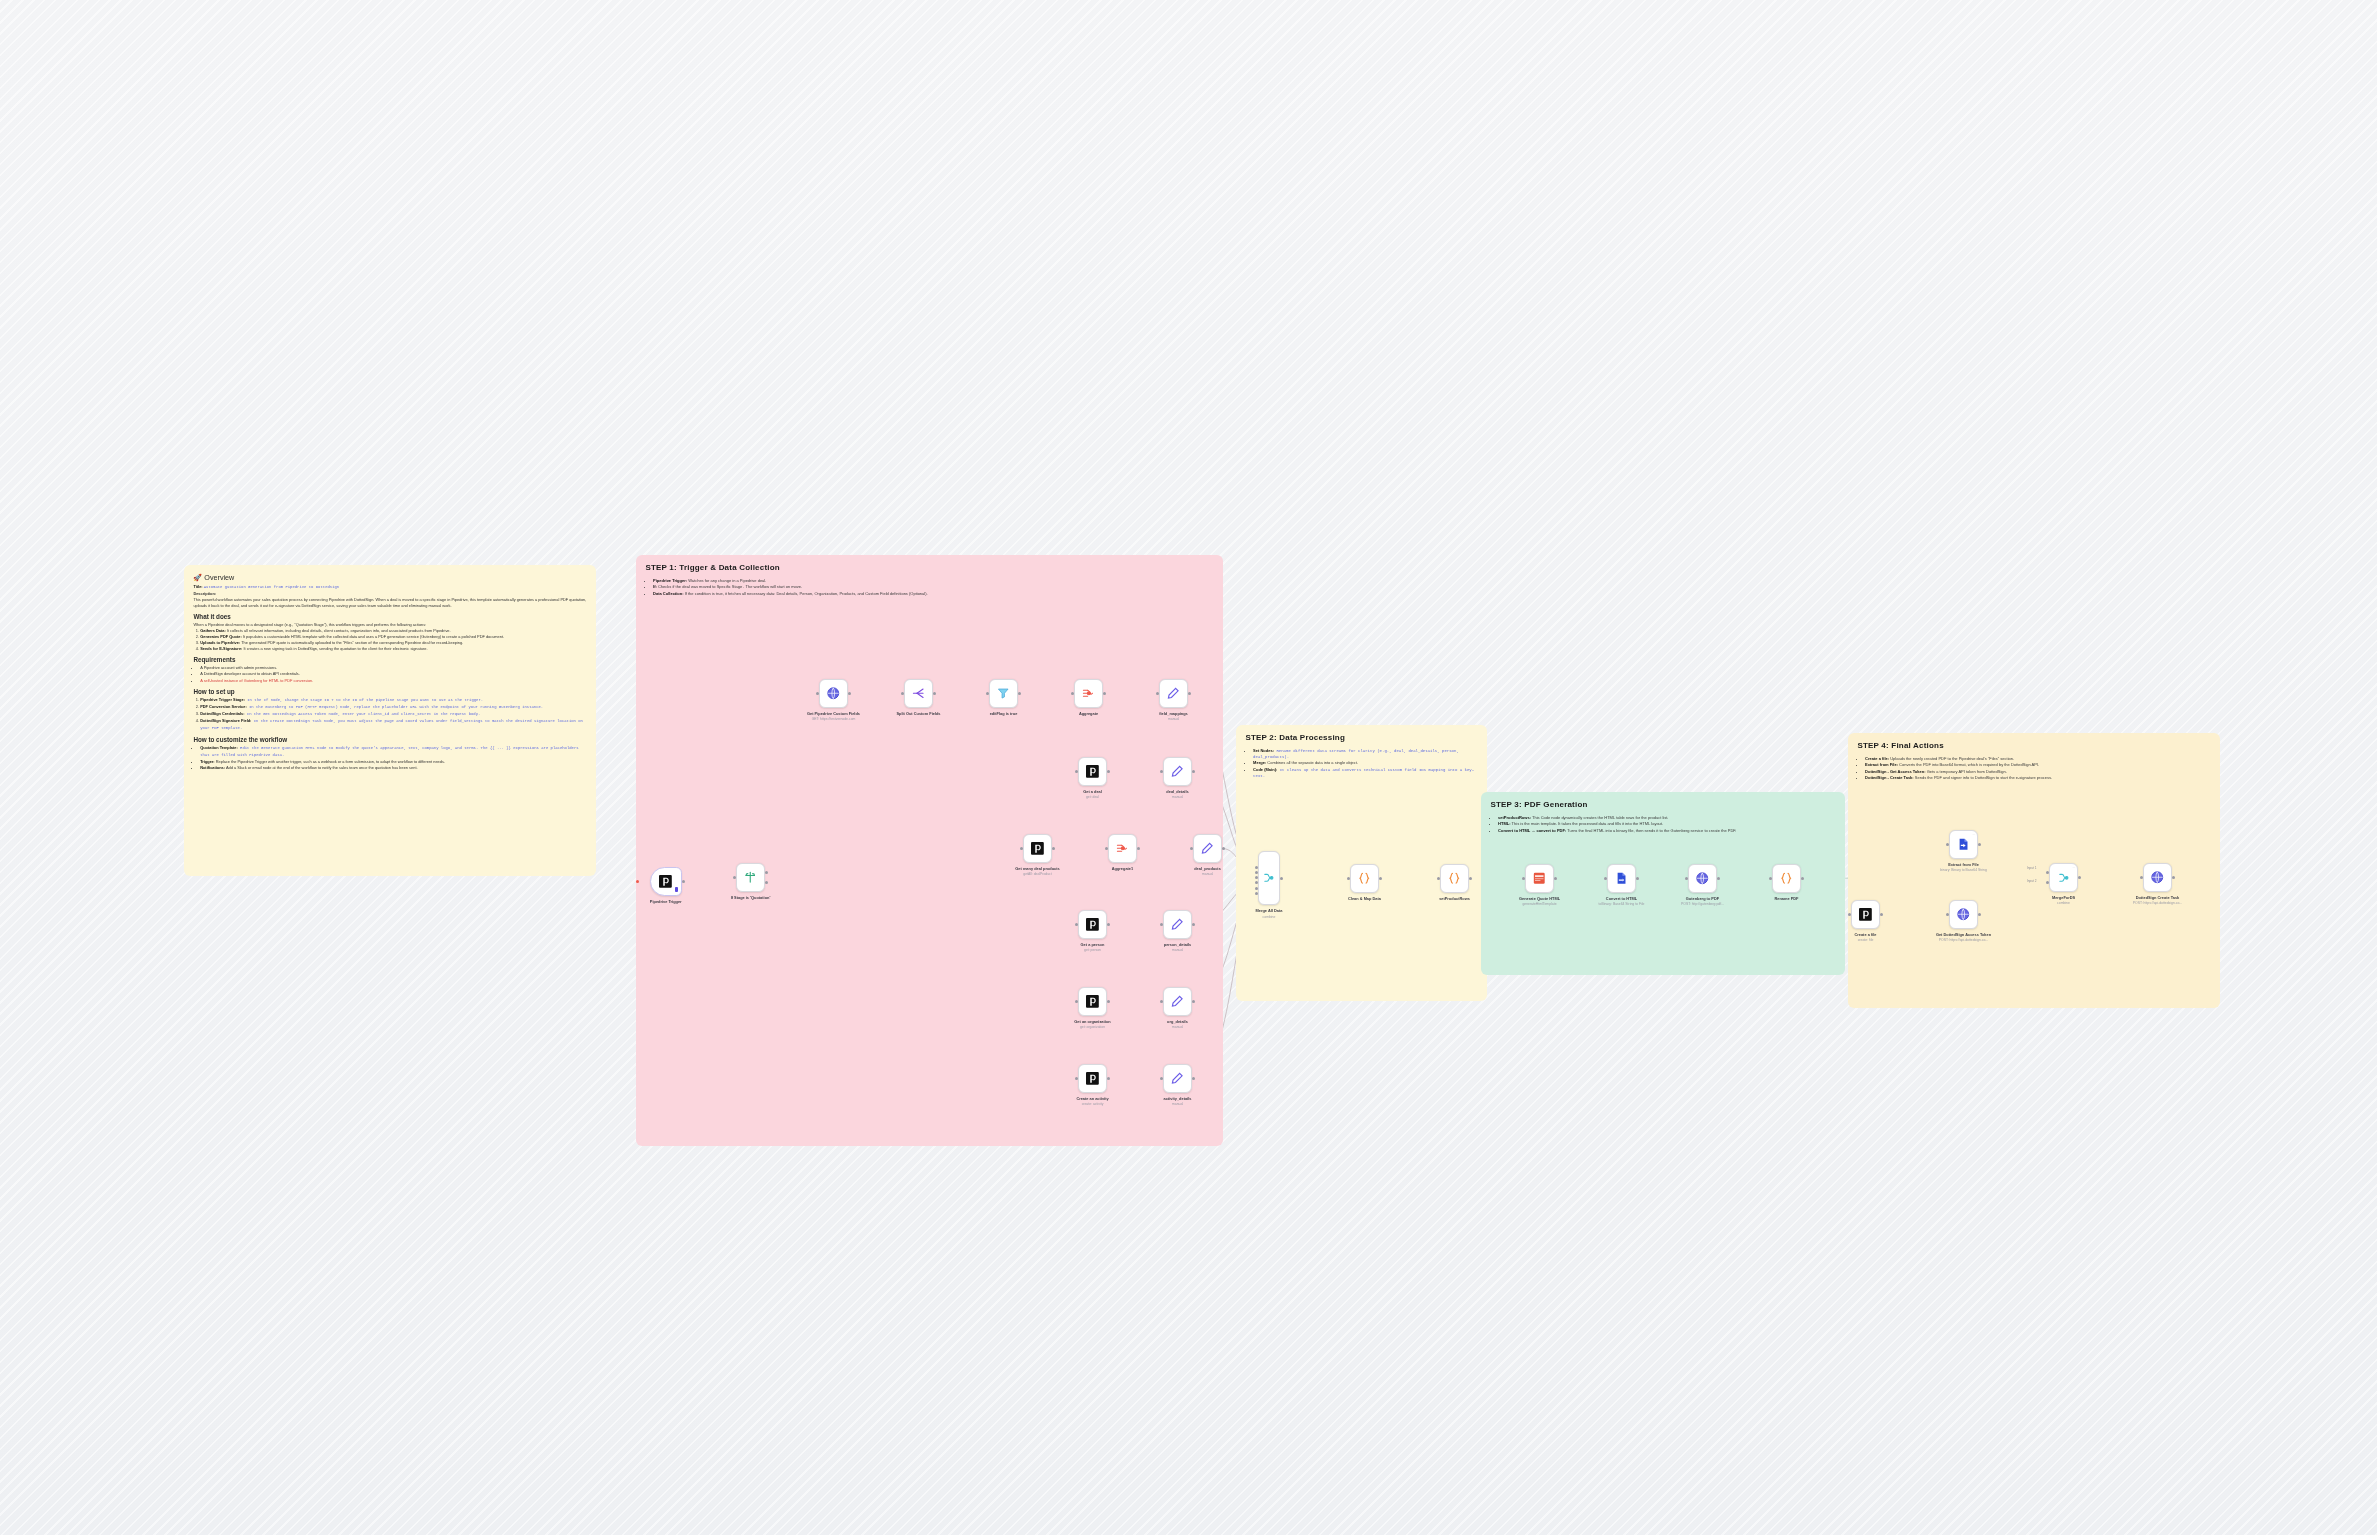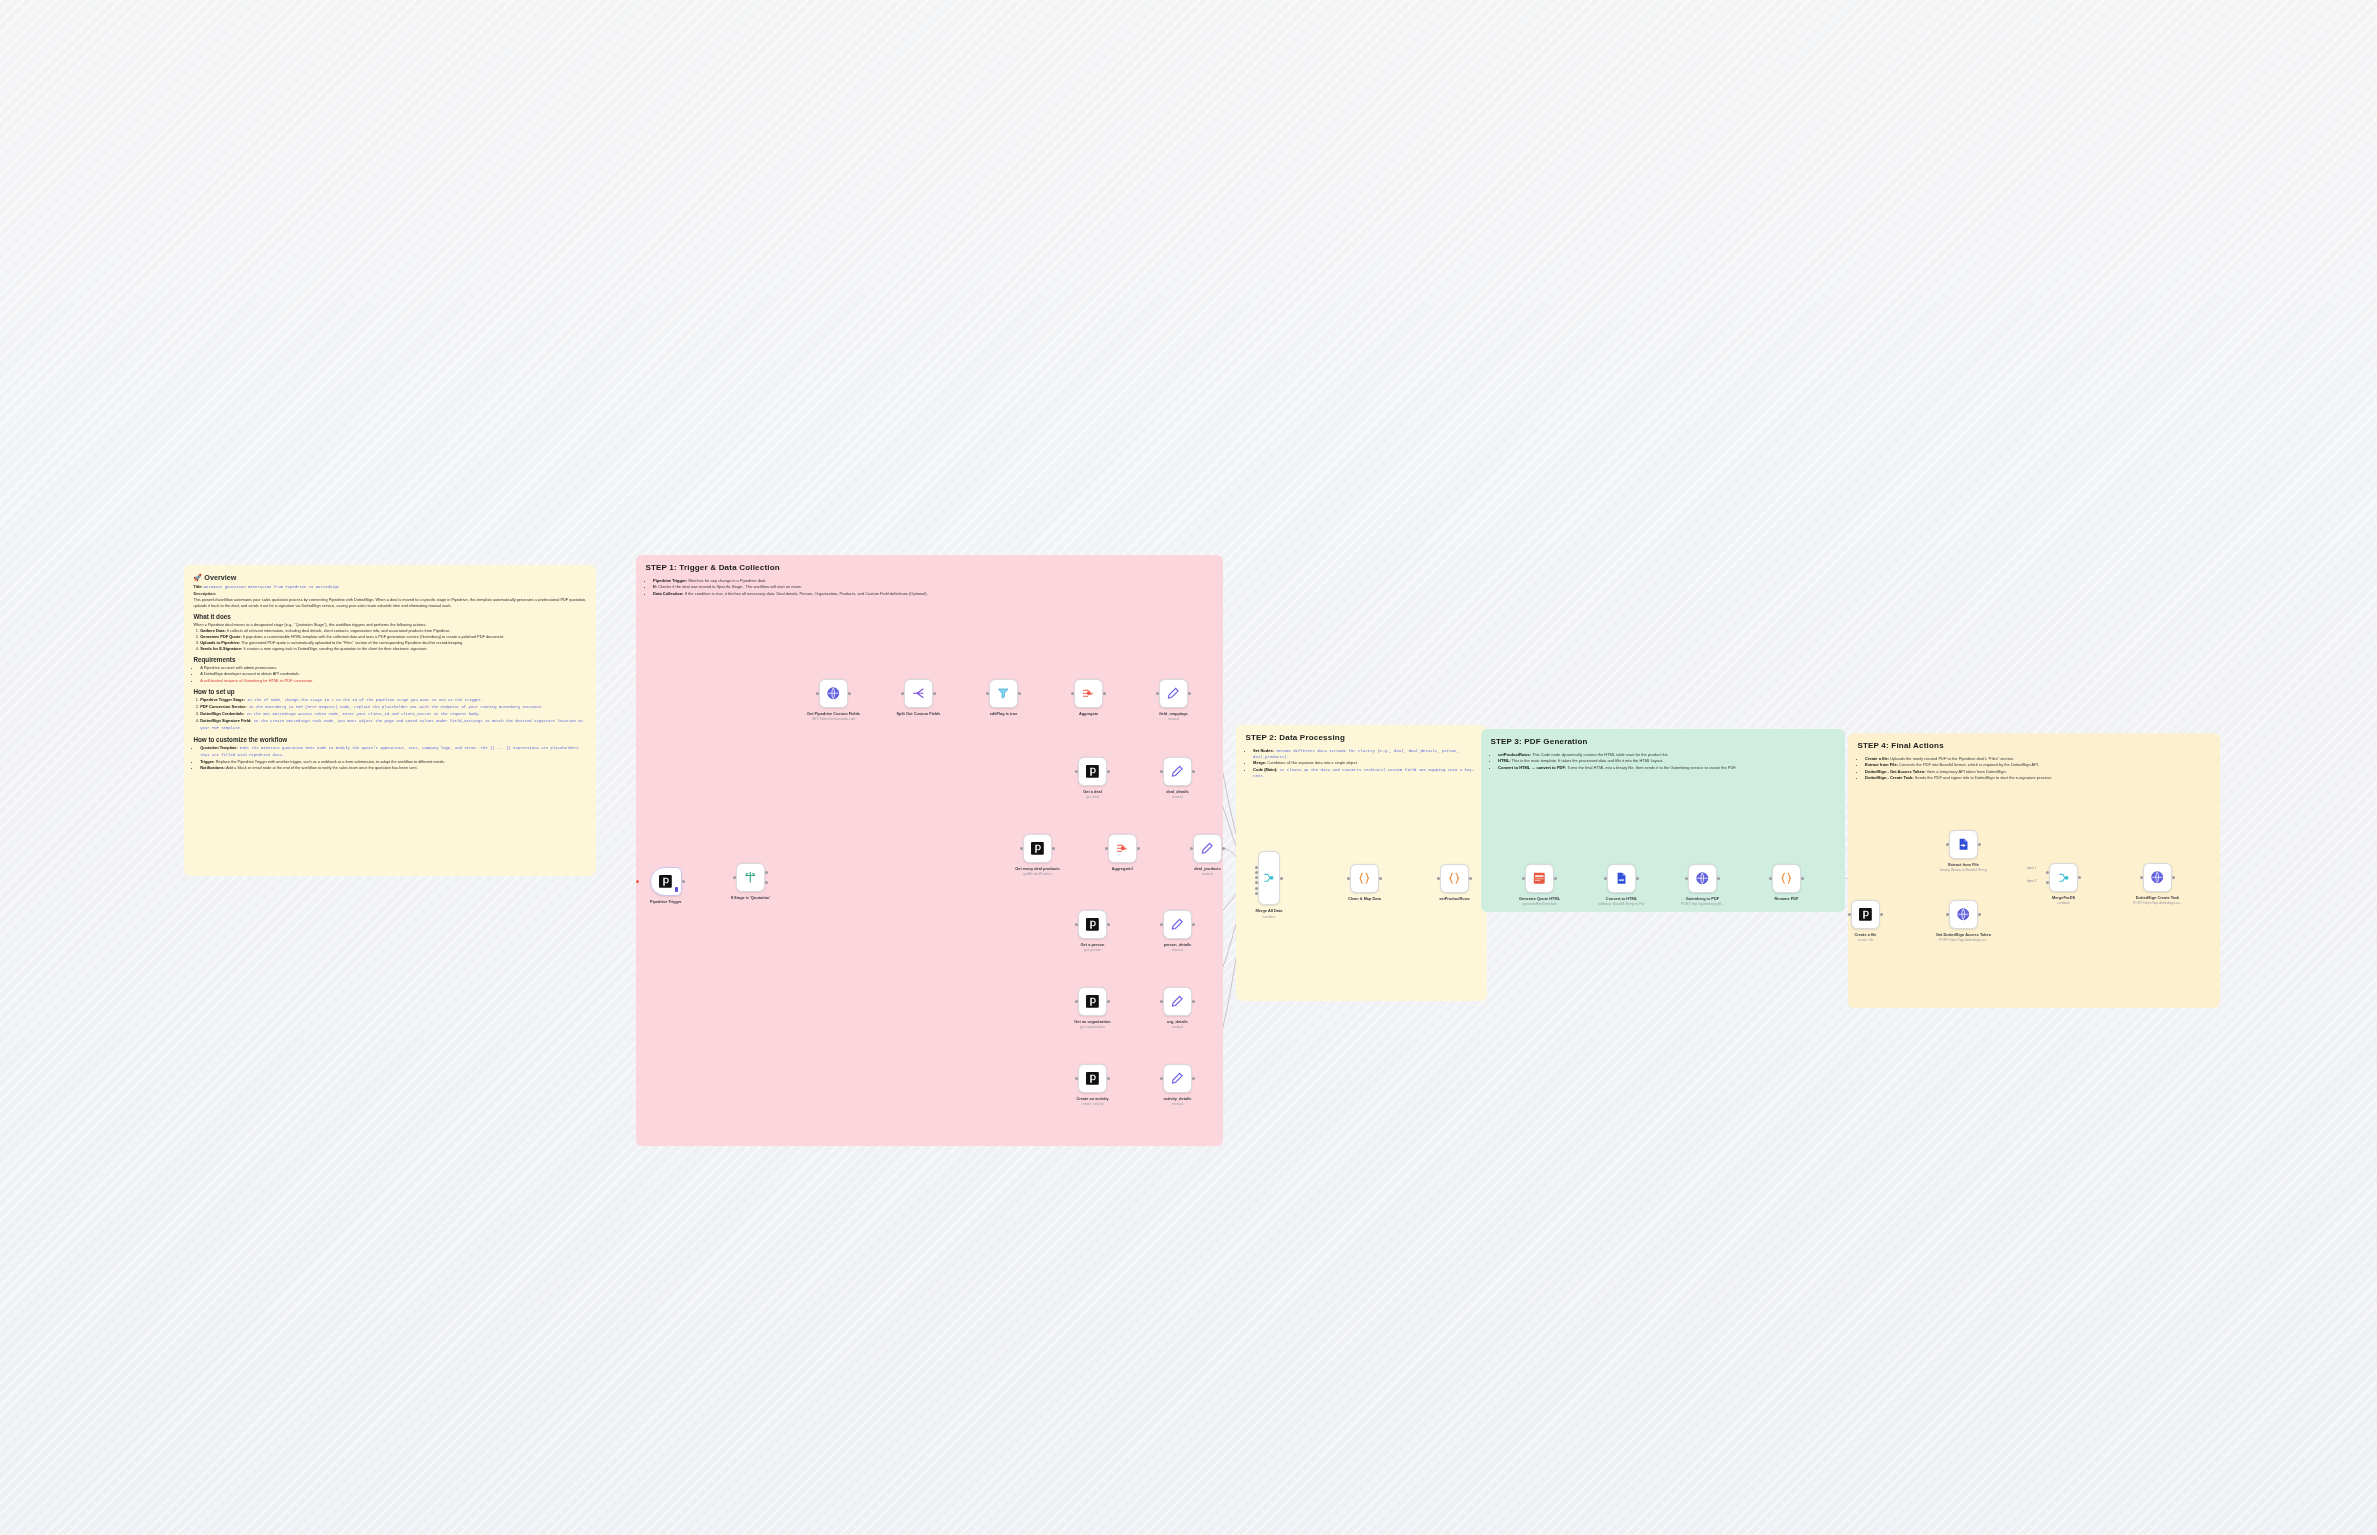--- a/index.html
+++ b/index.html
@@ -19,21 +19,21 @@
   
   .note{ position:absolute; border-radius:6px; }
   .note.yellow{ background:#fdf6d8; }
   .note.pink{ background:#fbd6dd; }
   .note.green{ background:#cfeedf; }
   .note.cream{ background:#fcf0cf; }
 
   .note-body{ padding:7.7px 9.4px; color:#2b2b2b; }
 
   
-  #overview-note .nt-h1{ font-size:7.2px; font-weight:bold; margin-bottom:2.6px; }
+  #overview-note .nt-h1{ font-size:7.2px; font-weight:normal; margin-bottom:2.6px; }
   #overview-note .nt-h2{ font-size:6.3px; font-weight:bold; margin:4.3px 0 1.7px; }
   #overview-note p,#overview-note li{ font-size:3.9px; line-height:1.5; color:#333; }
   #overview-note ol,#overview-note ul{ margin:0 0 1.7px 6.8px; }
   #overview-note li{ margin-bottom:0.4px; }
   .mono{ font-family:"Liberation Mono", monospace; color:#5b6ae0; }
   .red{ color:#d63b3b; }
   .b{ font-weight:bold; color:#111; }
 
   
   .step-note .nt-h1{ font-size:8px; font-weight:bold; margin-bottom:6px; color:#1b1b1b; letter-spacing:0.2px;}
@@ -179,21 +179,21 @@
     <div class="note-body">
       <div class="nt-h1">STEP 2: Data Processing</div>
       <ul>
         <li><span class="b">Set Nodes:</span><span class="mono"> Rename different data streams for clarity (e.g., deal, deal_details, person, deal_products).</span></li>
         <li><span class="b">Merge:</span><span> Combines all the separate data into a single object.</span></li>
         <li><span class="b">Code (Main):</span><span class="mono"> It cleans up the data and converts technical custom field IDs mapping into a key-text.</span></li>
       </ul>
     </div>
   </div>
 
-  <div class="note green step-note" style="left:1481px; top:729px; width:364px; height:183px;">
+  <div class="note green step-note" style="left:1481px; top:792px; width:364px; height:183px;">
     <div class="note-body">
       <div class="nt-h1">STEP 3: PDF Generation</div>
       <ul>
         <li><span class="b">setProductRows:</span><span> This Code node dynamically creates the HTML table rows for the product list.</span></li>
         <li><span class="b">HTML:</span><span> This is the main template. It takes the processed data and fills it into the HTML layout.</span></li>
         <li><span class="b">Convert to HTML → convert to PDF:</span><span> Turns the final HTML into a binary file, then sends it to the Gutenberg service to create the PDF.</span></li>
       </ul>
     </div>
   </div>
 

